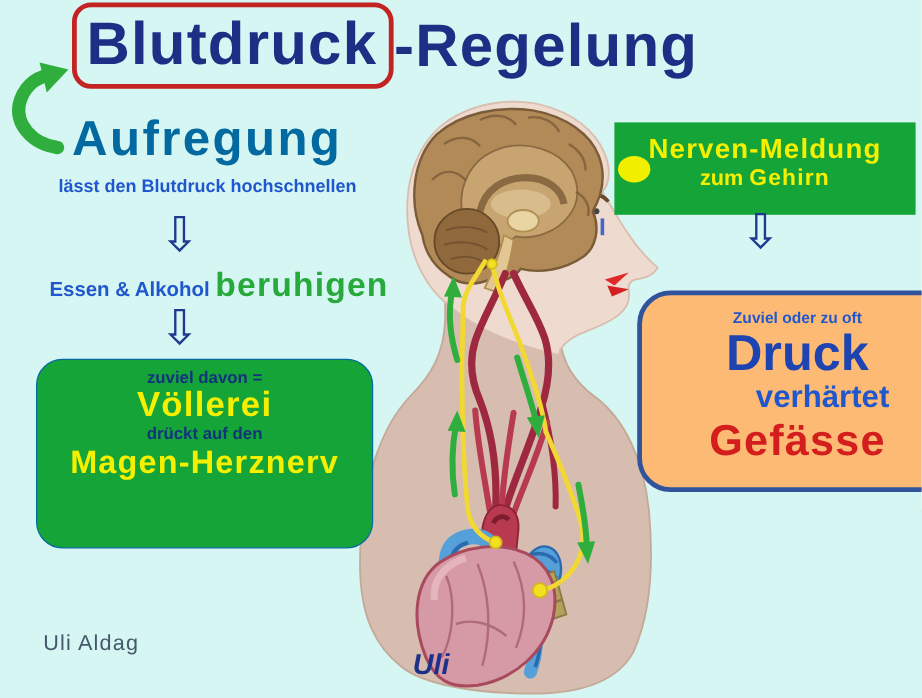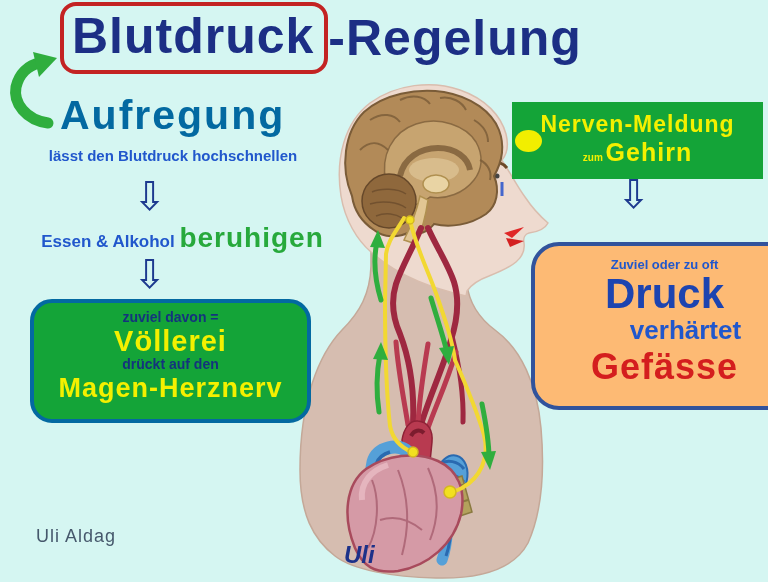--- a/index.html
+++ b/index.html
@@ -17,32 +17,32 @@
   
   .aufregung{left:60px;top:92px;font-size:41px;font-weight:bold;color:#0369a1;letter-spacing:2px;}
   .aufregung-sub{left:38px;top:147px;width:270px;text-align:center;
     font-size:15px;font-weight:bold;color:#2157cc;}
   .down-arrow{font-size:40px;color:#1d3a8f;line-height:1;}
   .arrow-1{left:133px;top:176px;}
   .arrow-2{left:133px;top:254px;}
   .essen-row{left:30px;top:222px;width:305px;text-align:center;white-space:nowrap;}
   .essen-prefix{font-size:17px;font-weight:bold;color:#2157cc;}
   .essen-word{font-size:28px;font-weight:bold;color:#27a93c;letter-spacing:1px;}
-  .green-box-left{left:30px;top:299px;width:281px;height:124px;background:#14a438;
-    border:4px solid #0369a1;border-radius:22px;box-sizing:border-box;
+  .green-box-left{left:30px;top:299px;width:281px;height:158px;background:#14a438;
+    border:1px solid #0369a1;border-radius:22px;box-sizing:border-box;
     text-align:center;padding-top:6px;}
   .gb-small{font-size:14px;font-weight:bold;color:#14337d;line-height:1.2;}
   .gb-big{font-size:29px;font-weight:bold;color:#f4f000;line-height:1.05;letter-spacing:1px;}
   .gb-big2{font-size:27px;font-weight:bold;color:#f4f000;line-height:1.15;letter-spacing:1px;}
   
   .green-box-right{left:512px;top:102px;width:251px;height:77px;background:#14a438;
     box-sizing:border-box;text-align:center;padding-top:9px;}
   .nb-line1{font-size:23px;font-weight:bold;color:#f4f000;letter-spacing:1px;}
-  .nb-small{font-size:10px;font-weight:bold;color:#f4f000;margin-top:26px;}
-  .nb-big{font-size:25px;font-weight:bold;color:#f4f000;letter-spacing:1px;}
+  .nb-small{font-size:18px;font-weight:bold;color:#f4f000;margin-top:26px;}
+  .nb-big{font-size:19px;font-weight:bold;color:#f4f000;letter-spacing:1px;}
   .nb-dot{position:absolute;left:3px;top:28px;width:27px;height:22px;border-radius:50%;background:#f2ee00;}
   .arrow-3{left:617px;top:174px;}
   .white-box{left:531px;top:242px;width:267px;height:168px;background:#fdba74;
     border:4px solid #31539c;border-radius:28px;box-sizing:border-box;
     text-align:center;padding-top:11px;}
   .wb-small{font-size:13px;font-weight:bold;color:#2157cc;}
   .wb-druck{font-size:42px;font-weight:bold;color:#1d44b0;line-height:1.05;}
   .wb-verh{font-size:26px;font-weight:bold;color:#2157cc;line-height:1.15;margin-left:42px;}
   .wb-gef{font-size:36px;font-weight:bold;color:#d41e1e;line-height:1.15;letter-spacing:1px;}
   

